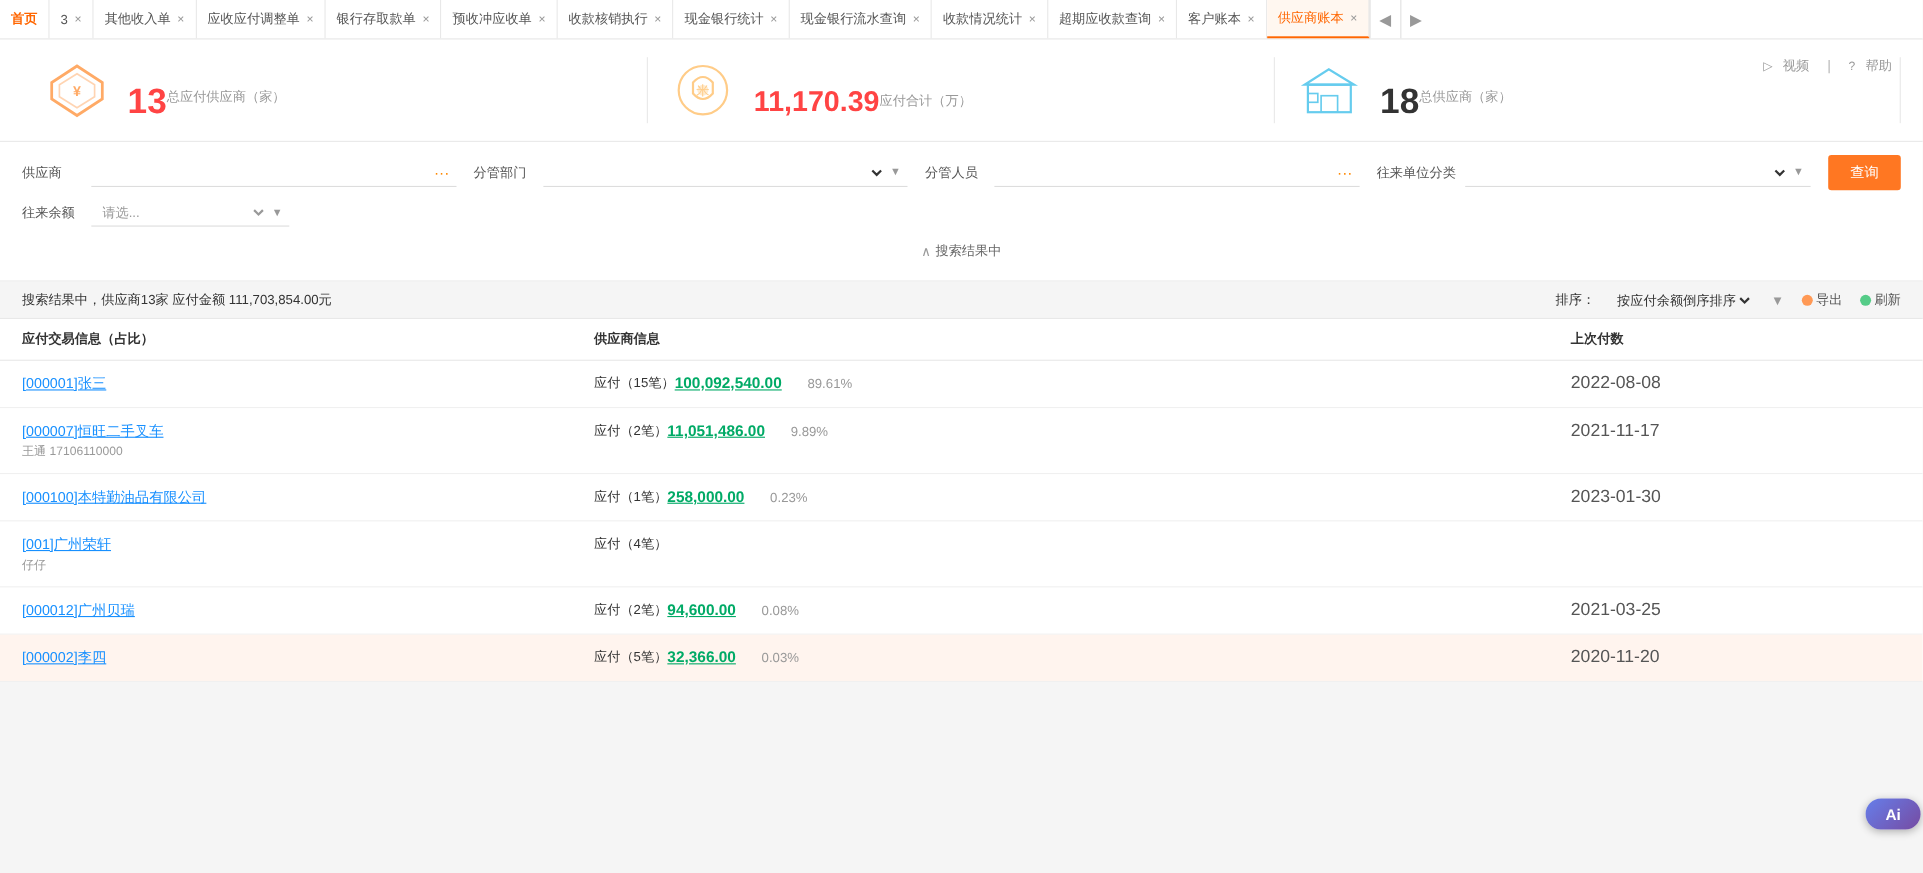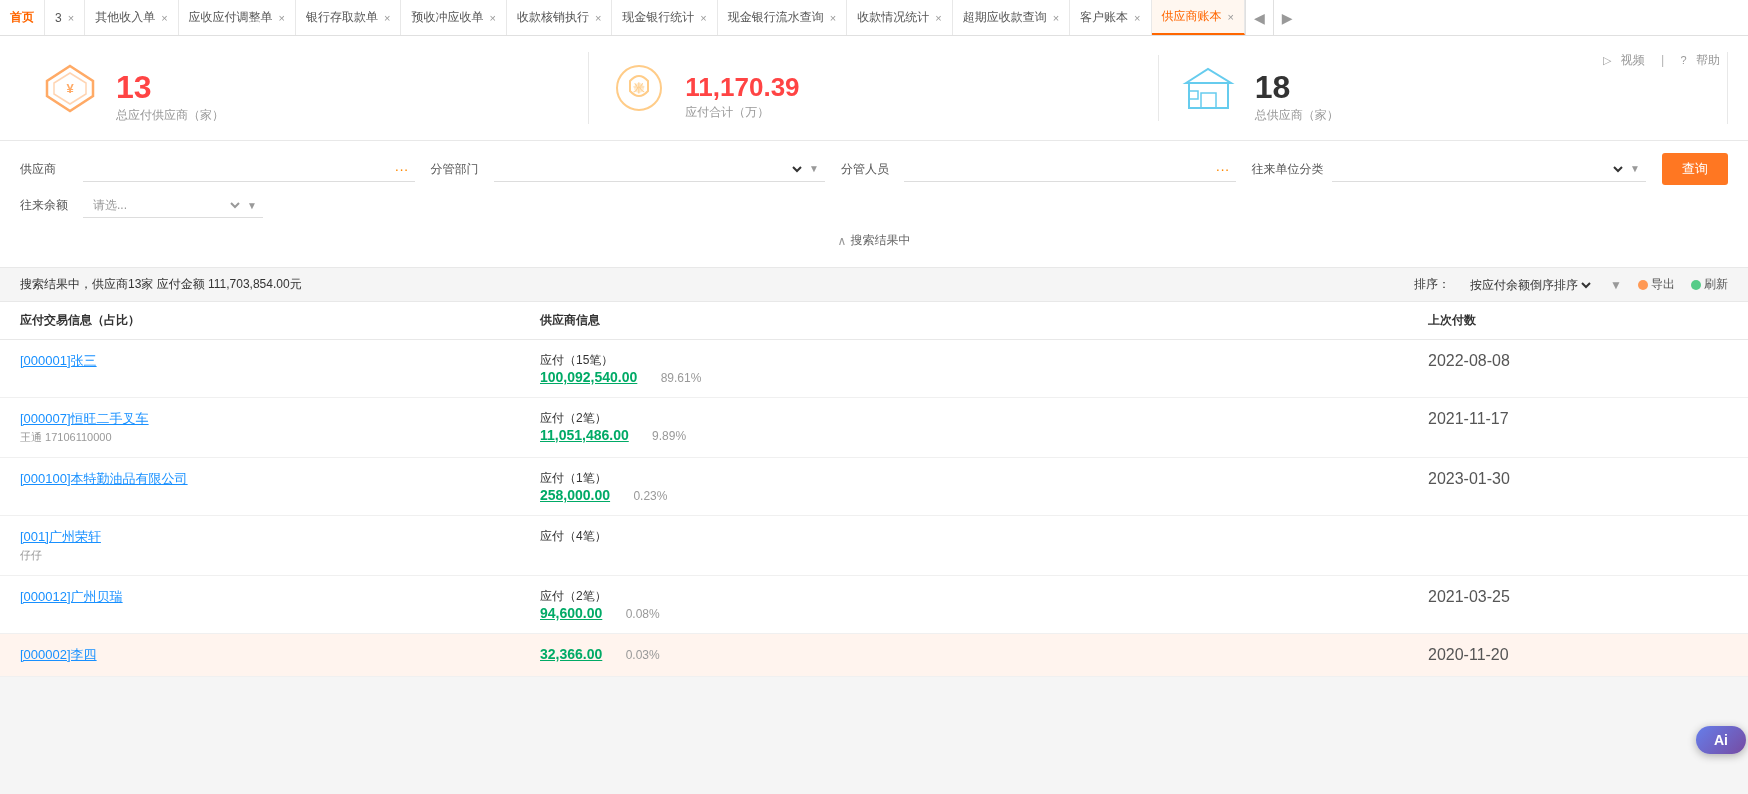--- a/index.html
+++ b/index.html
@@ -50,21 +50,21 @@
     .stat-block:last-child { border-right: none; }
     .stat-icon {
       width: 60px;
       height: 60px;
       margin-right: 16px;
       display: flex;
       align-items: center;
       justify-content: center;
       flex-shrink: 0;
     }
-    .stat-info { display: flex; flex-direction: column; margin-top: 19px; }
+    .stat-info { display: flex; flex-direction: row; margin-top: 19px; }
     .stat-number { font-size: 32px; font-weight: bold; color: #ff4444; line-height: 1; }
     .stat-number.large { font-size: 26px; }
     .stat-label { font-size: 12px; color: #999; margin-top: 4px; }
     .top-right-links {
       position: absolute;
       right: 20px;
       top: 16px;
       display: flex;
       align-items: center;
       font-size: 12px;
@@ -207,21 +207,21 @@
       align-items: start;
     }
     .table-row.highlighted { background: #fff4ee; }
     .supplier-name {
       color: #1890ff;
       text-decoration: underline;
       cursor: pointer;
       font-size: 13px;
     }
     .supplier-sub { color: #999; margin-top: 2px; font-size: 11px; }
-    .transaction-info { display: flex; flex-direction: column; }
+    .transaction-info { display: flex; flex-direction: row; }
     .transaction-label { color: #333; font-size: 12px; }
     .transaction-amount { color: #00aa66; font-size: 14px; font-weight: bold; text-decoration: underline; cursor: pointer; margin-top: 2px; }
     .transaction-pct { color: #999; font-size: 12px; margin-left: 20px; display: inline-block; }
     .last-payment { color: #555; font-size: 16px; }
 
     
     .content-area { overflow-y: auto; max-height: 440px; }
     .content-area::-webkit-scrollbar { width: 6px; }
     .content-area::-webkit-scrollbar-thumb { background: #ccc; border-radius: 3px; }
 
@@ -532,20 +532,21 @@
       <div class="last-payment">2021-03-25</div>
     </div>
 
     <div class="table-row highlighted">
       <div>
         <div class="supplier-name">
           <span>[000002]李四</span>
         </div>
       </div>
       <div class="transaction-info">
+        <span class="transaction-label">应付（5笔）</span>
         <span>
           <span class="transaction-amount">32,366.00</span>
           <span class="transaction-pct">0.03%</span>
         </span>
       </div>
       <div class="last-payment">2020-11-20</div>
     </div>
   </div>
 </div>
 

